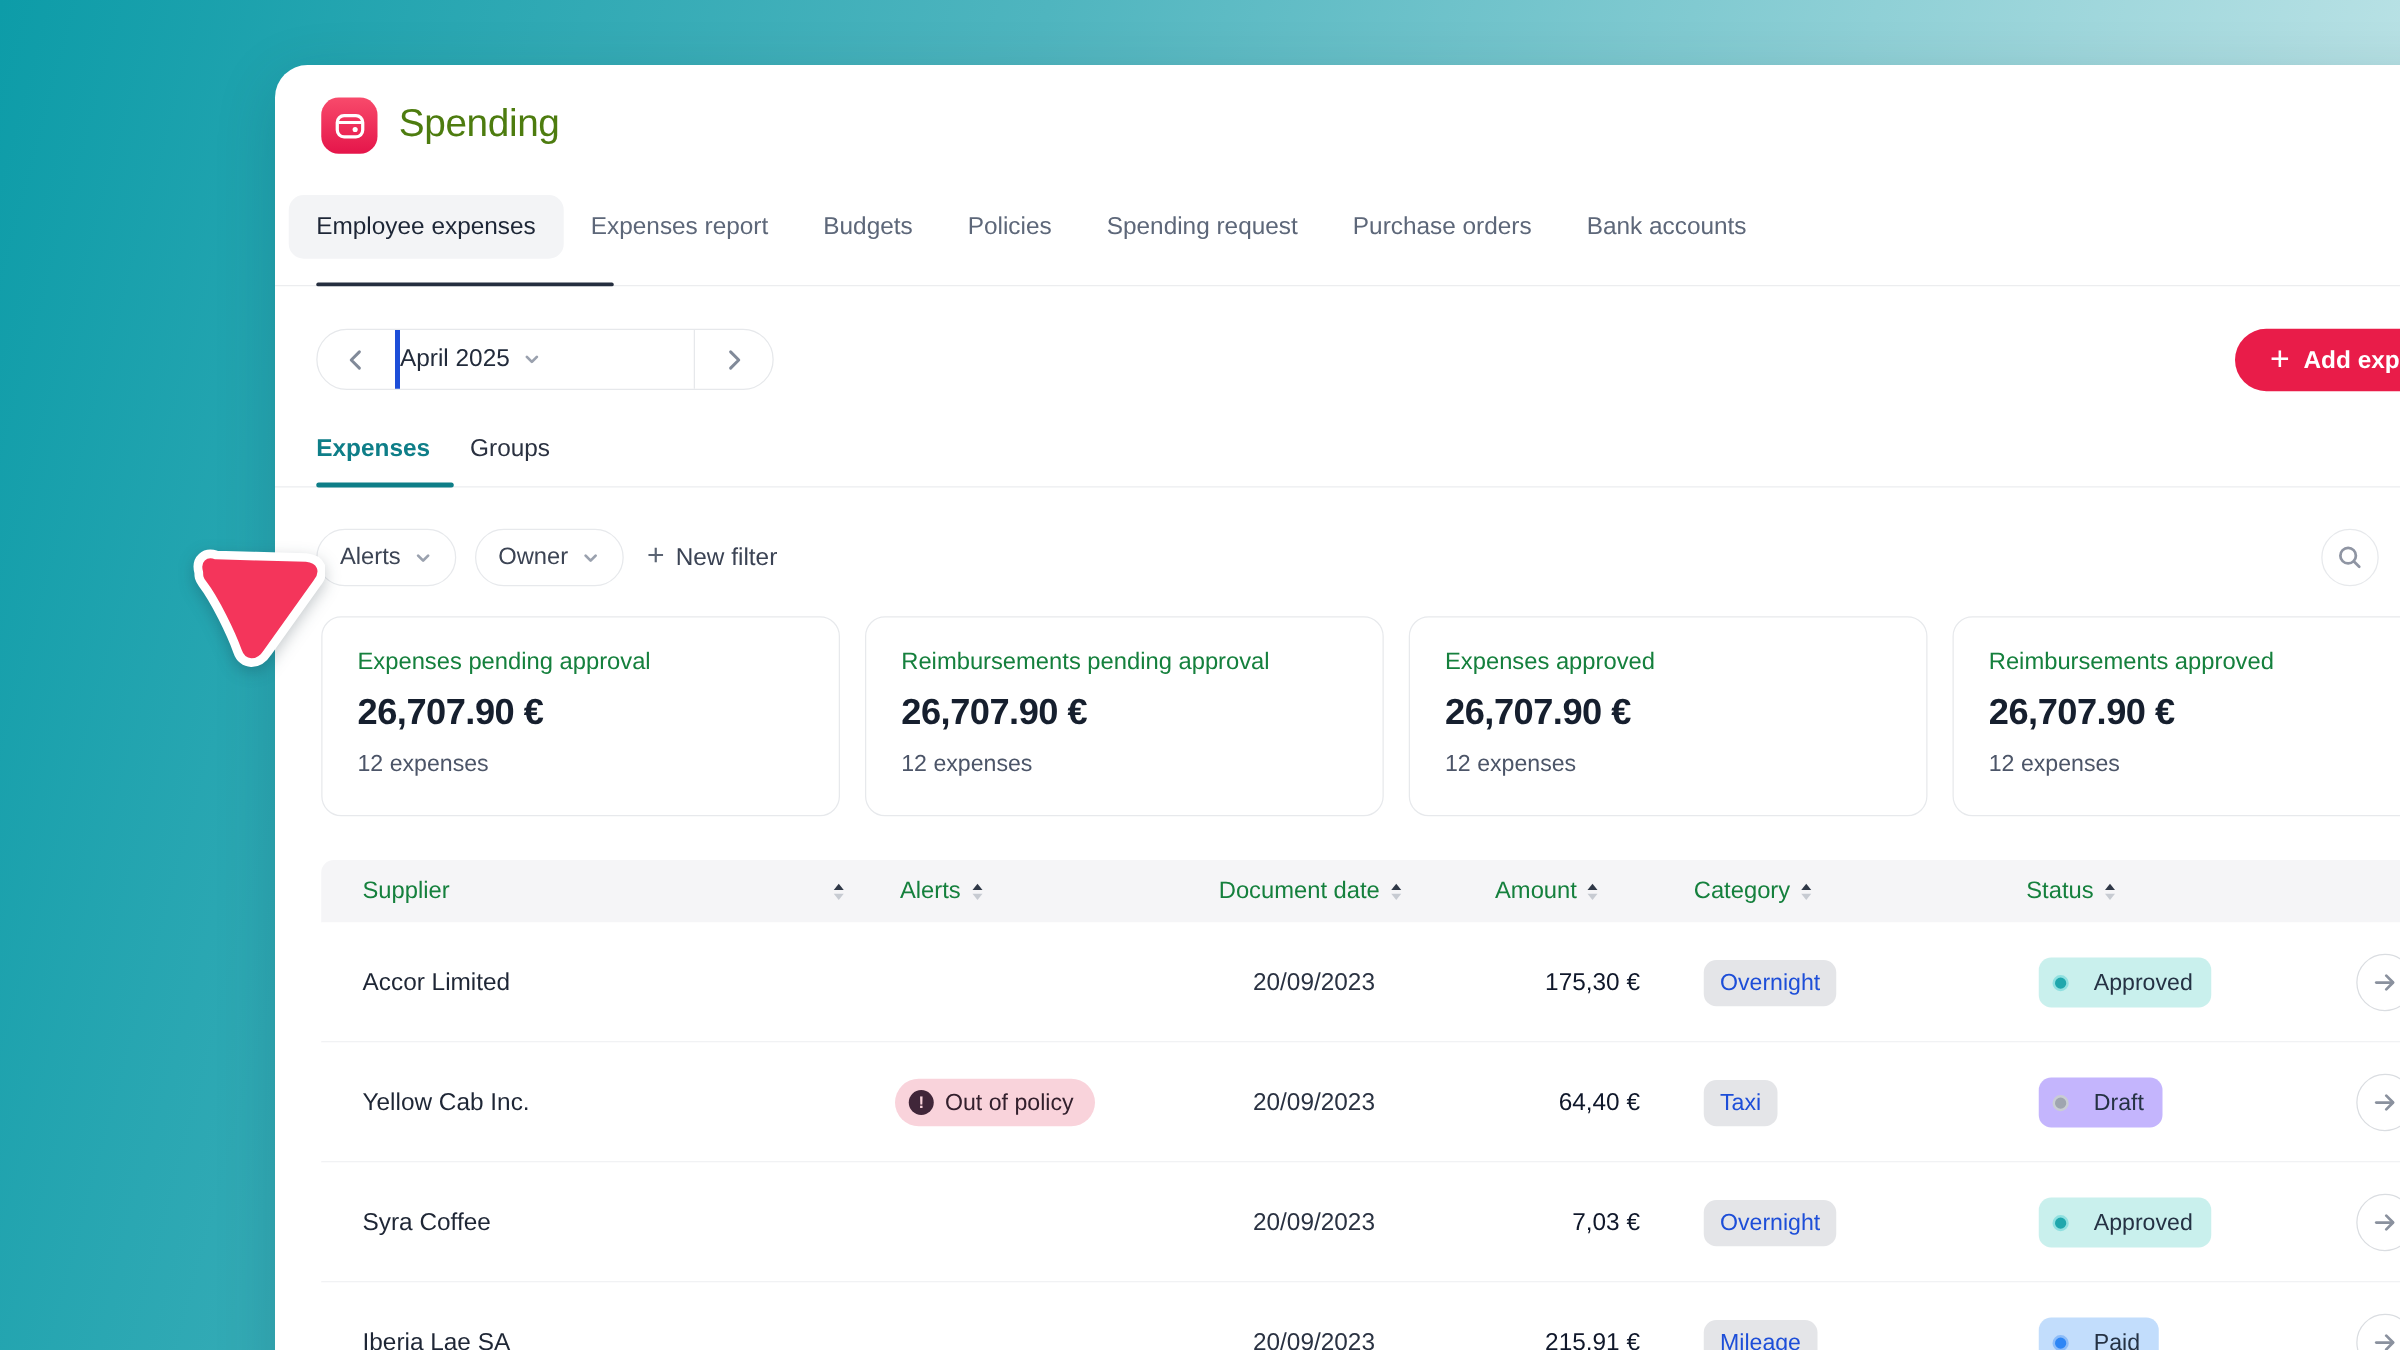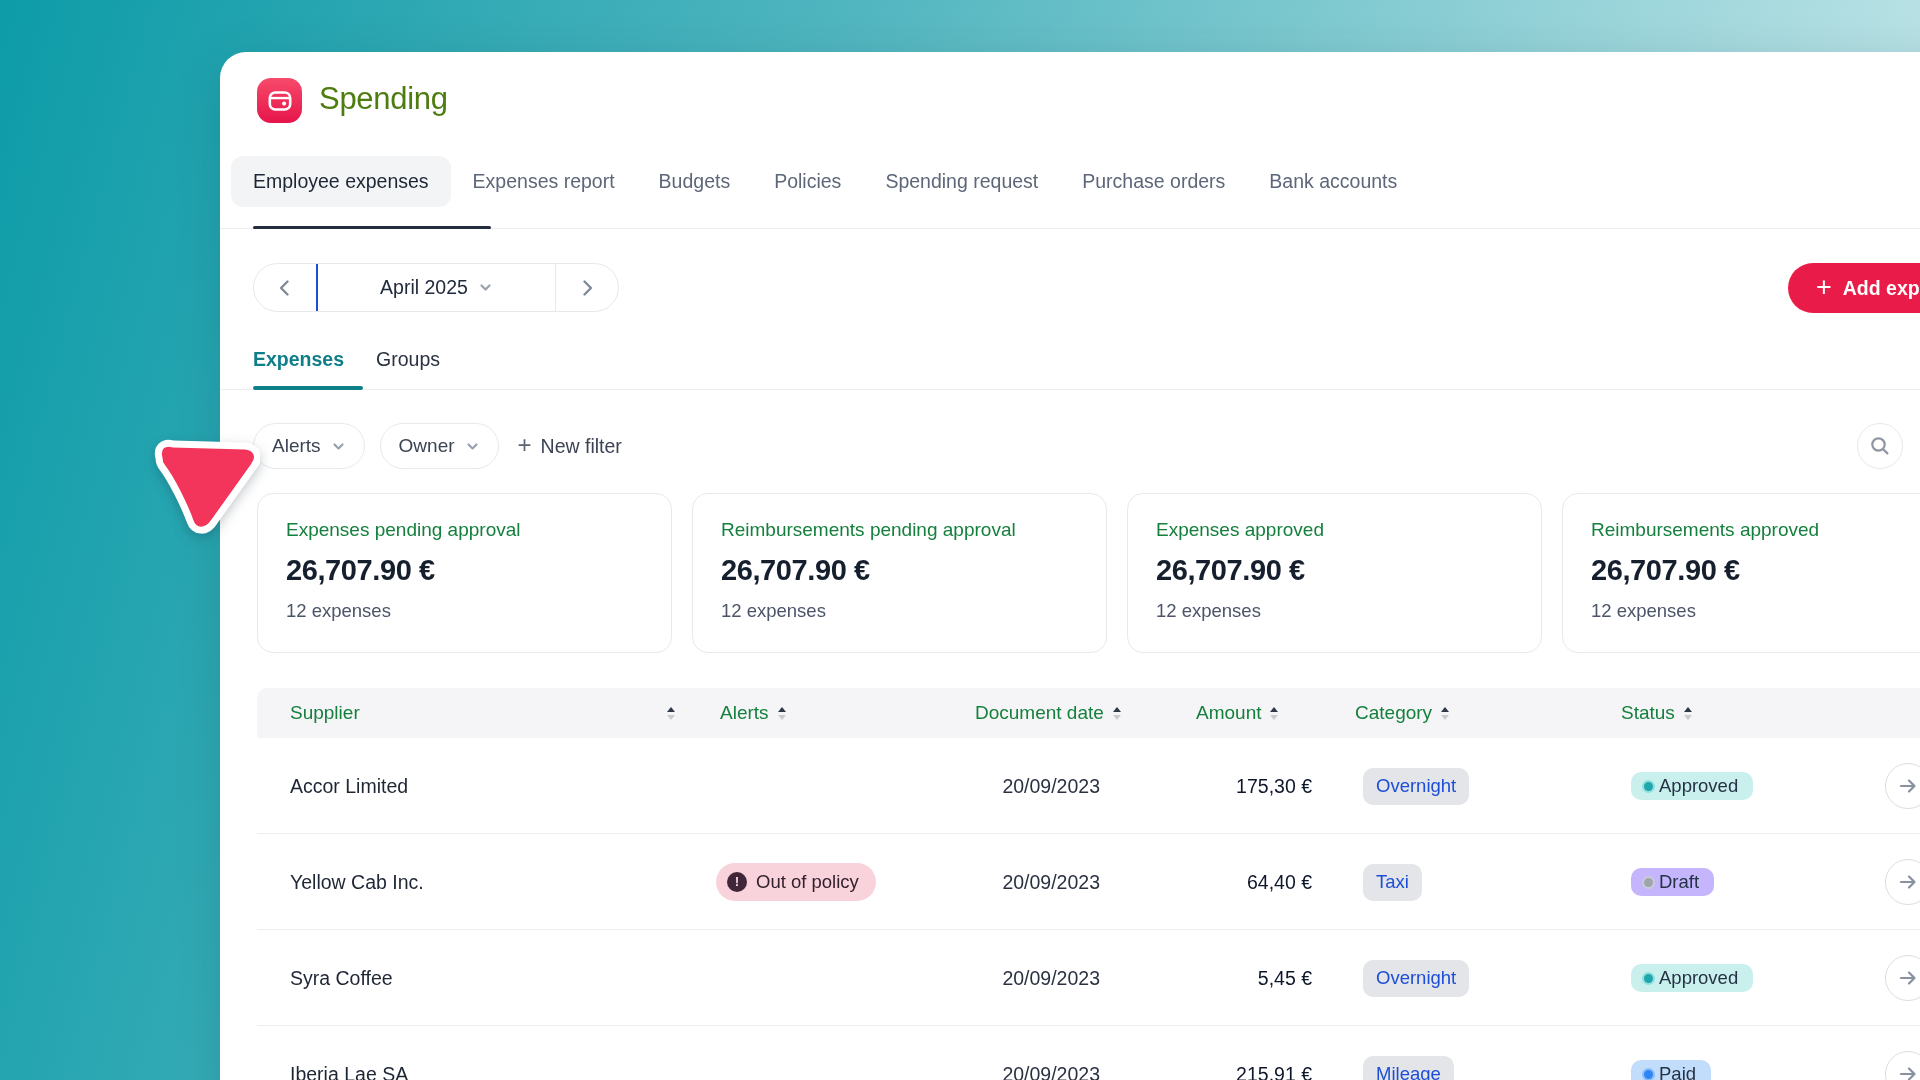--- a/index.html
+++ b/index.html
@@ -45,22 +45,22 @@
 
   
   .period {
     position:absolute; left:33px; top:211px; width:366px; height:49px;
     border:1px solid #E6E8EB; border-radius:25px; display:flex; background:#fff;
   }
   .period-btn {
     width:62px; display:flex; align-items:center; justify-content:center; cursor:pointer;
   }
   .period-mid {
-    flex:1; display:flex; align-items:center; justify-content:center; gap:10px;
-    border-left:2px solid #1d4ed8; border-right:1px solid #E6E8EB; cursor:pointer;
+    flex:1; display:flex; align-items:center; gap:10px;
+    border-left:4px solid #1d4ed8; border-right:1px solid #E6E8EB; cursor:pointer;
   }
   .period-label { font-size:19.5px; color:#222B3B; font-weight:500; }
 
   .add-btn {
     position:absolute; left:1568px; top:211px; height:50px;
     background:#E91C49; border-radius:25px; color:#fff;
     display:flex; align-items:center; gap:11px; padding:0 28px;
     font-size:19.5px; font-weight:600; white-space:nowrap; cursor:pointer;
   }
   .add-btn .plus { font-size:27px; font-weight:300; line-height:1; margin-top:-2px; }
@@ -127,22 +127,22 @@
   .c-amount { left:880px; width:175px; justify-content:flex-end; font-size:19.5px; color:#0f172a; }
   .c-category { left:1106px; }
   .c-status { left:1374px; }
   .c-arrow { left:1628px; }
 
   .cat-pill {
     height:37px; background:#E4E5E8; border-radius:10px; padding:0 13px;
     display:flex; align-items:center; font-size:18.5px; color:#1d4ed8;
   }
   .status-pill {
-    height:28px; border-radius:10px; padding:0 15px 0 11px;
-    display:flex; align-items:center; gap:4px; font-size:18.5px; color:#253244;
+    height:40px; border-radius:10px; padding:0 15px 0 11px;
+    display:flex; align-items:center; gap:20px; font-size:18.5px; color:#253244;
   }
   .status-pill .dot { width:13px; height:13px; border-radius:50%; }
   .st-approved { background:#C9F0ED; }
   .st-approved .dot { background:#1FA7AC; border:2.5px solid #8FE0E0; }
   .st-draft { background:#c4b5fd; }
   .st-draft .dot { background:#9FA5AF; border:2.5px solid #C9CDD3; }
   .st-paid { background:#C2DDFC; }
   .st-paid .dot { background:#2E86F5; border:2.5px solid #8CBCF9; }
 
   .alert-pill {
@@ -369,21 +369,21 @@
               <line x1="4" y1="11" x2="17" y2="11" stroke="#8A919E" stroke-width="2.2" stroke-linecap="round"></line>
               <polyline points="12,5.5 17.5,11 12,16.5" fill="none" stroke="#8A919E" stroke-width="2.2" stroke-linecap="round" stroke-linejoin="round"></polyline>
             </svg>
           </span>
         </div>
       </div>
 
       <div class="trow">
         <div class="cell c-supplier">Syra Coffee</div>
         <div class="cell c-date">20/09/2023</div>
-        <div class="cell c-amount">5,45 €</div>
+        <div class="cell c-amount">7,03 €</div>
         <div class="cell c-category">
           <span class="cat-pill">Overnight</span>
         </div>
         <div class="cell c-status">
           <span class="status-pill st-approved">
             <span class="dot"></span>
             <span>Approved</span>
           </span>
         </div>
         <div class="cell c-arrow">

